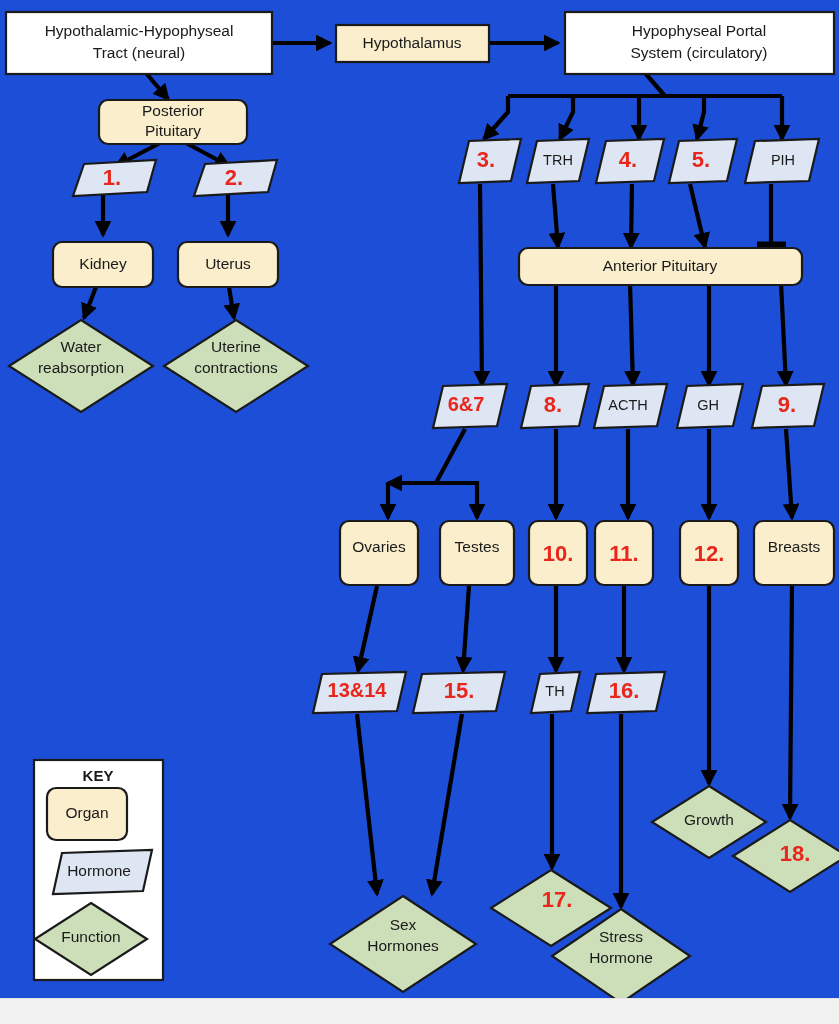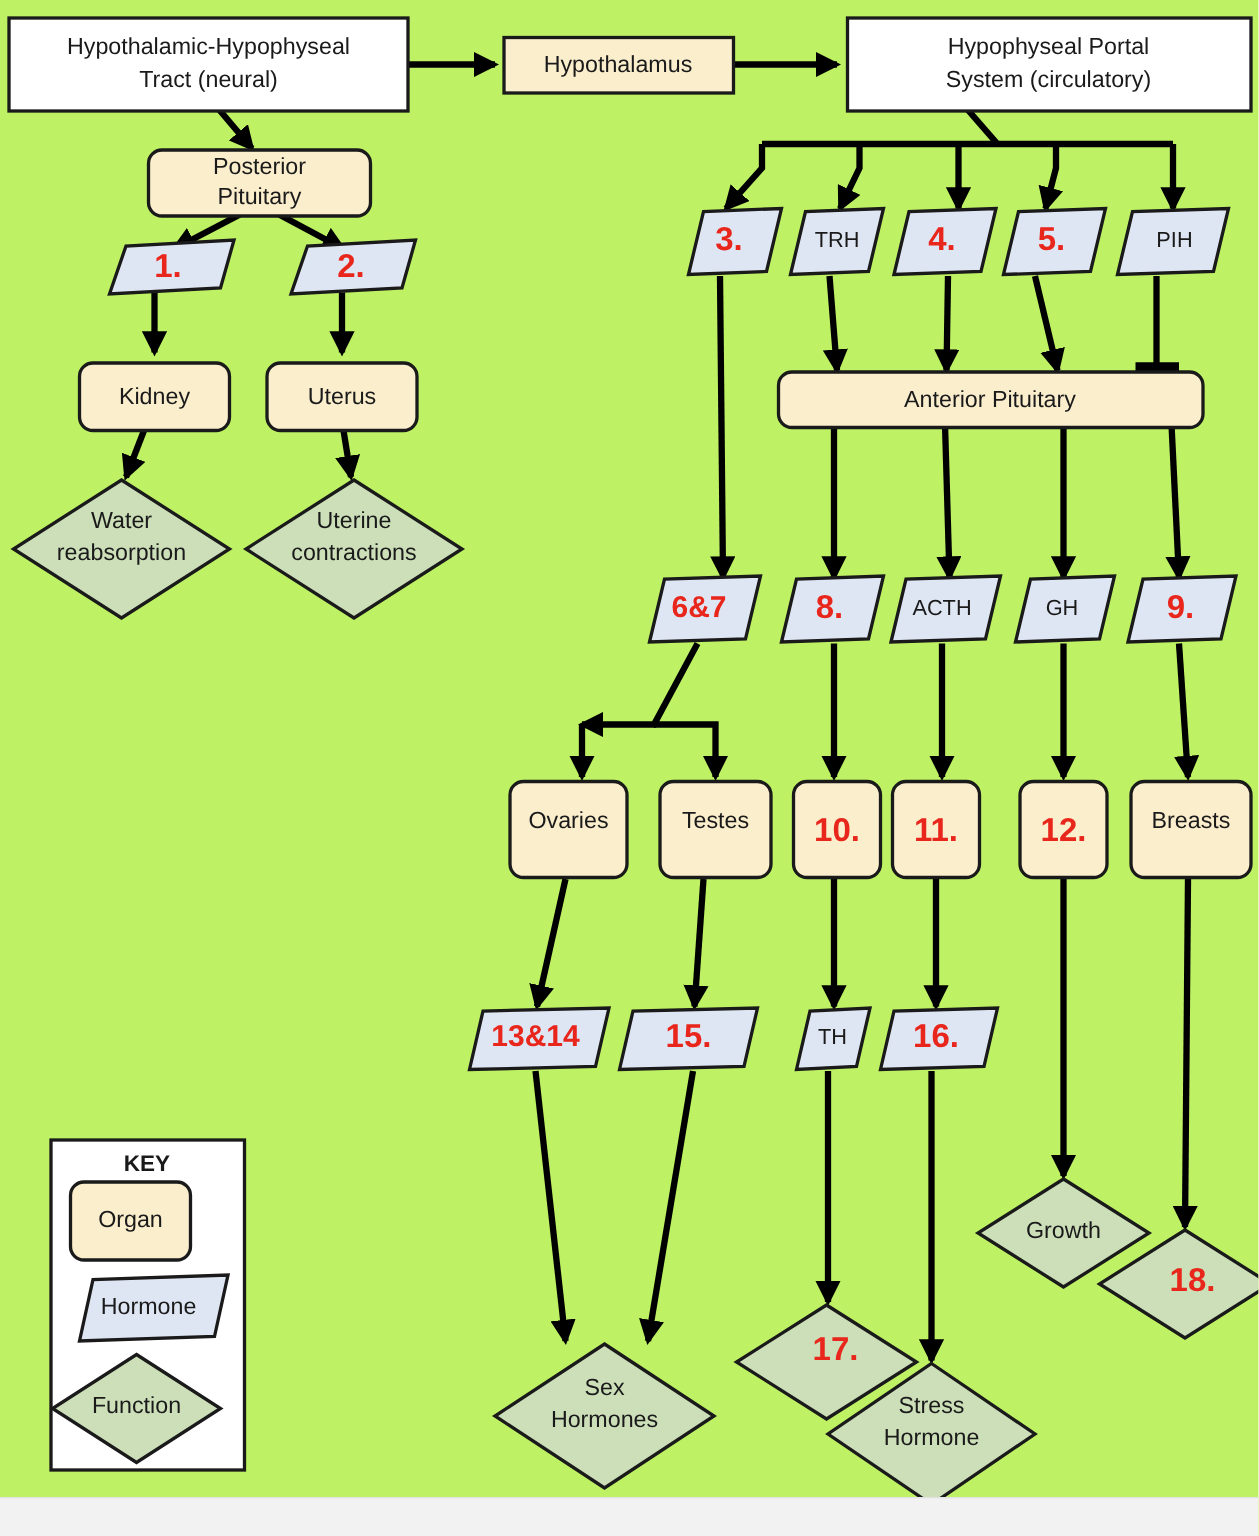--- a/index.html
+++ b/index.html
@@ -5,21 +5,21 @@
   html, body {
     margin: 0;
     padding: 0;
     background: #ffffff;
     font-family: "Liberation Sans", sans-serif;
   }
   #page {
     position: relative;
     width: 839px;
     height: 1024px;
-    background: #bef264;
+    background: #1d4ed8;
     overflow: hidden;
   }
   #footer-band {
     position: absolute;
     left: 0;
     top: 998px;
     width: 839px;
     height: 26px;
     background: #f2f2f2;
     border-top: 1px solid #e3e3e3;

